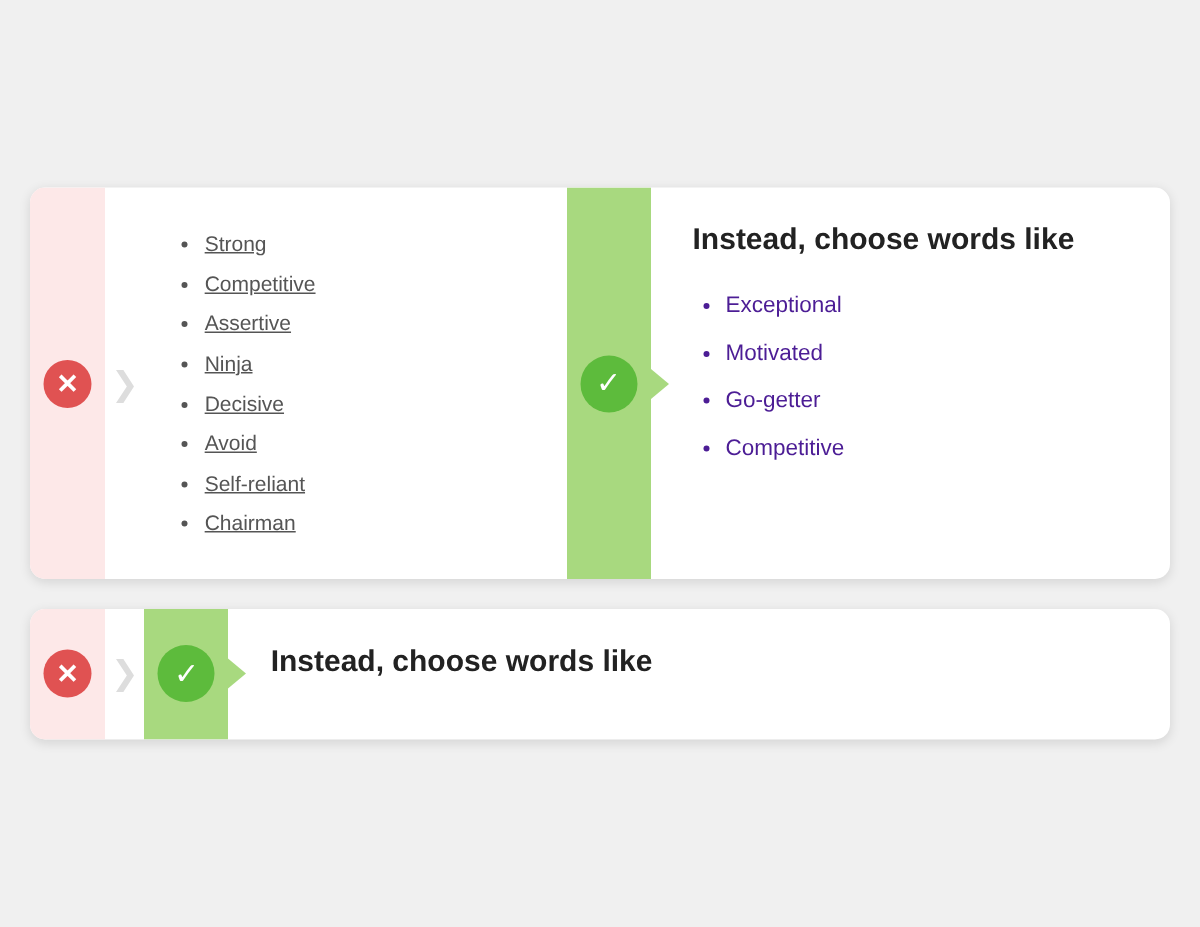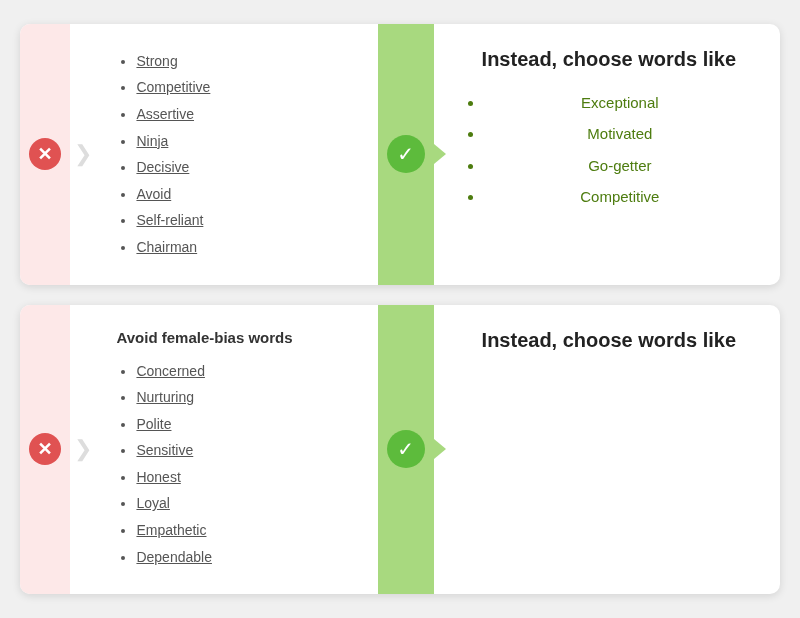--- a/index.html
+++ b/index.html
@@ -104,34 +104,33 @@
       height: 0;
       border-top: 10px solid transparent;
       border-bottom: 10px solid transparent;
       border-left: 12px solid #a8d97f;
     }
 
     
     .instead-section {
       flex: 1.2;
       padding: 24px 24px 24px 28px;
-      text-align: center;
     }
 
     .instead-section h2 {
       font-size: 20px;
       font-weight: 700;
       margin-bottom: 16px;
       color: #222;
     }
 
     .instead-section ul {
       list-style: disc;
       padding-left: 22px;
-      color: #4d7c0f;
+      color: #4c1d95;
       font-size: 15px;
       line-height: 2.1;
     }
 
     
     .left-arrow {
       display: flex;
       align-items: center;
       padding: 0 4px;
       color: #ddd;
@@ -192,34 +191,20 @@
   <div class="left-accent">
     <div class="x-icon">
       <span>✕</span>
     </div>
   </div>
 
   <div class="left-arrow">
     <span>❯</span>
   </div>
 
-  <div class="avoid-section">
-    <h3>Avoid female-bias words</h3>
-    <ul>
-
-    <li>Concerned</li>
-        <li>Nurturing</li>
-        <li>Polite</li>
-        <li>Sensitive</li>
-        <li>Honest</li>
-        <li>Loyal</li>
-        <li>Empathetic</li>
-        <li>Dependable</li>
-      </ul>
-  </div>
 
   <div class="center-divider">
     <div class="check-icon">
       <span>✓</span>
     </div>
     <div class="right-arrow"></div>
   </div>
 
   <div class="instead-section">
     <h2>Instead, choose words like</h2>

